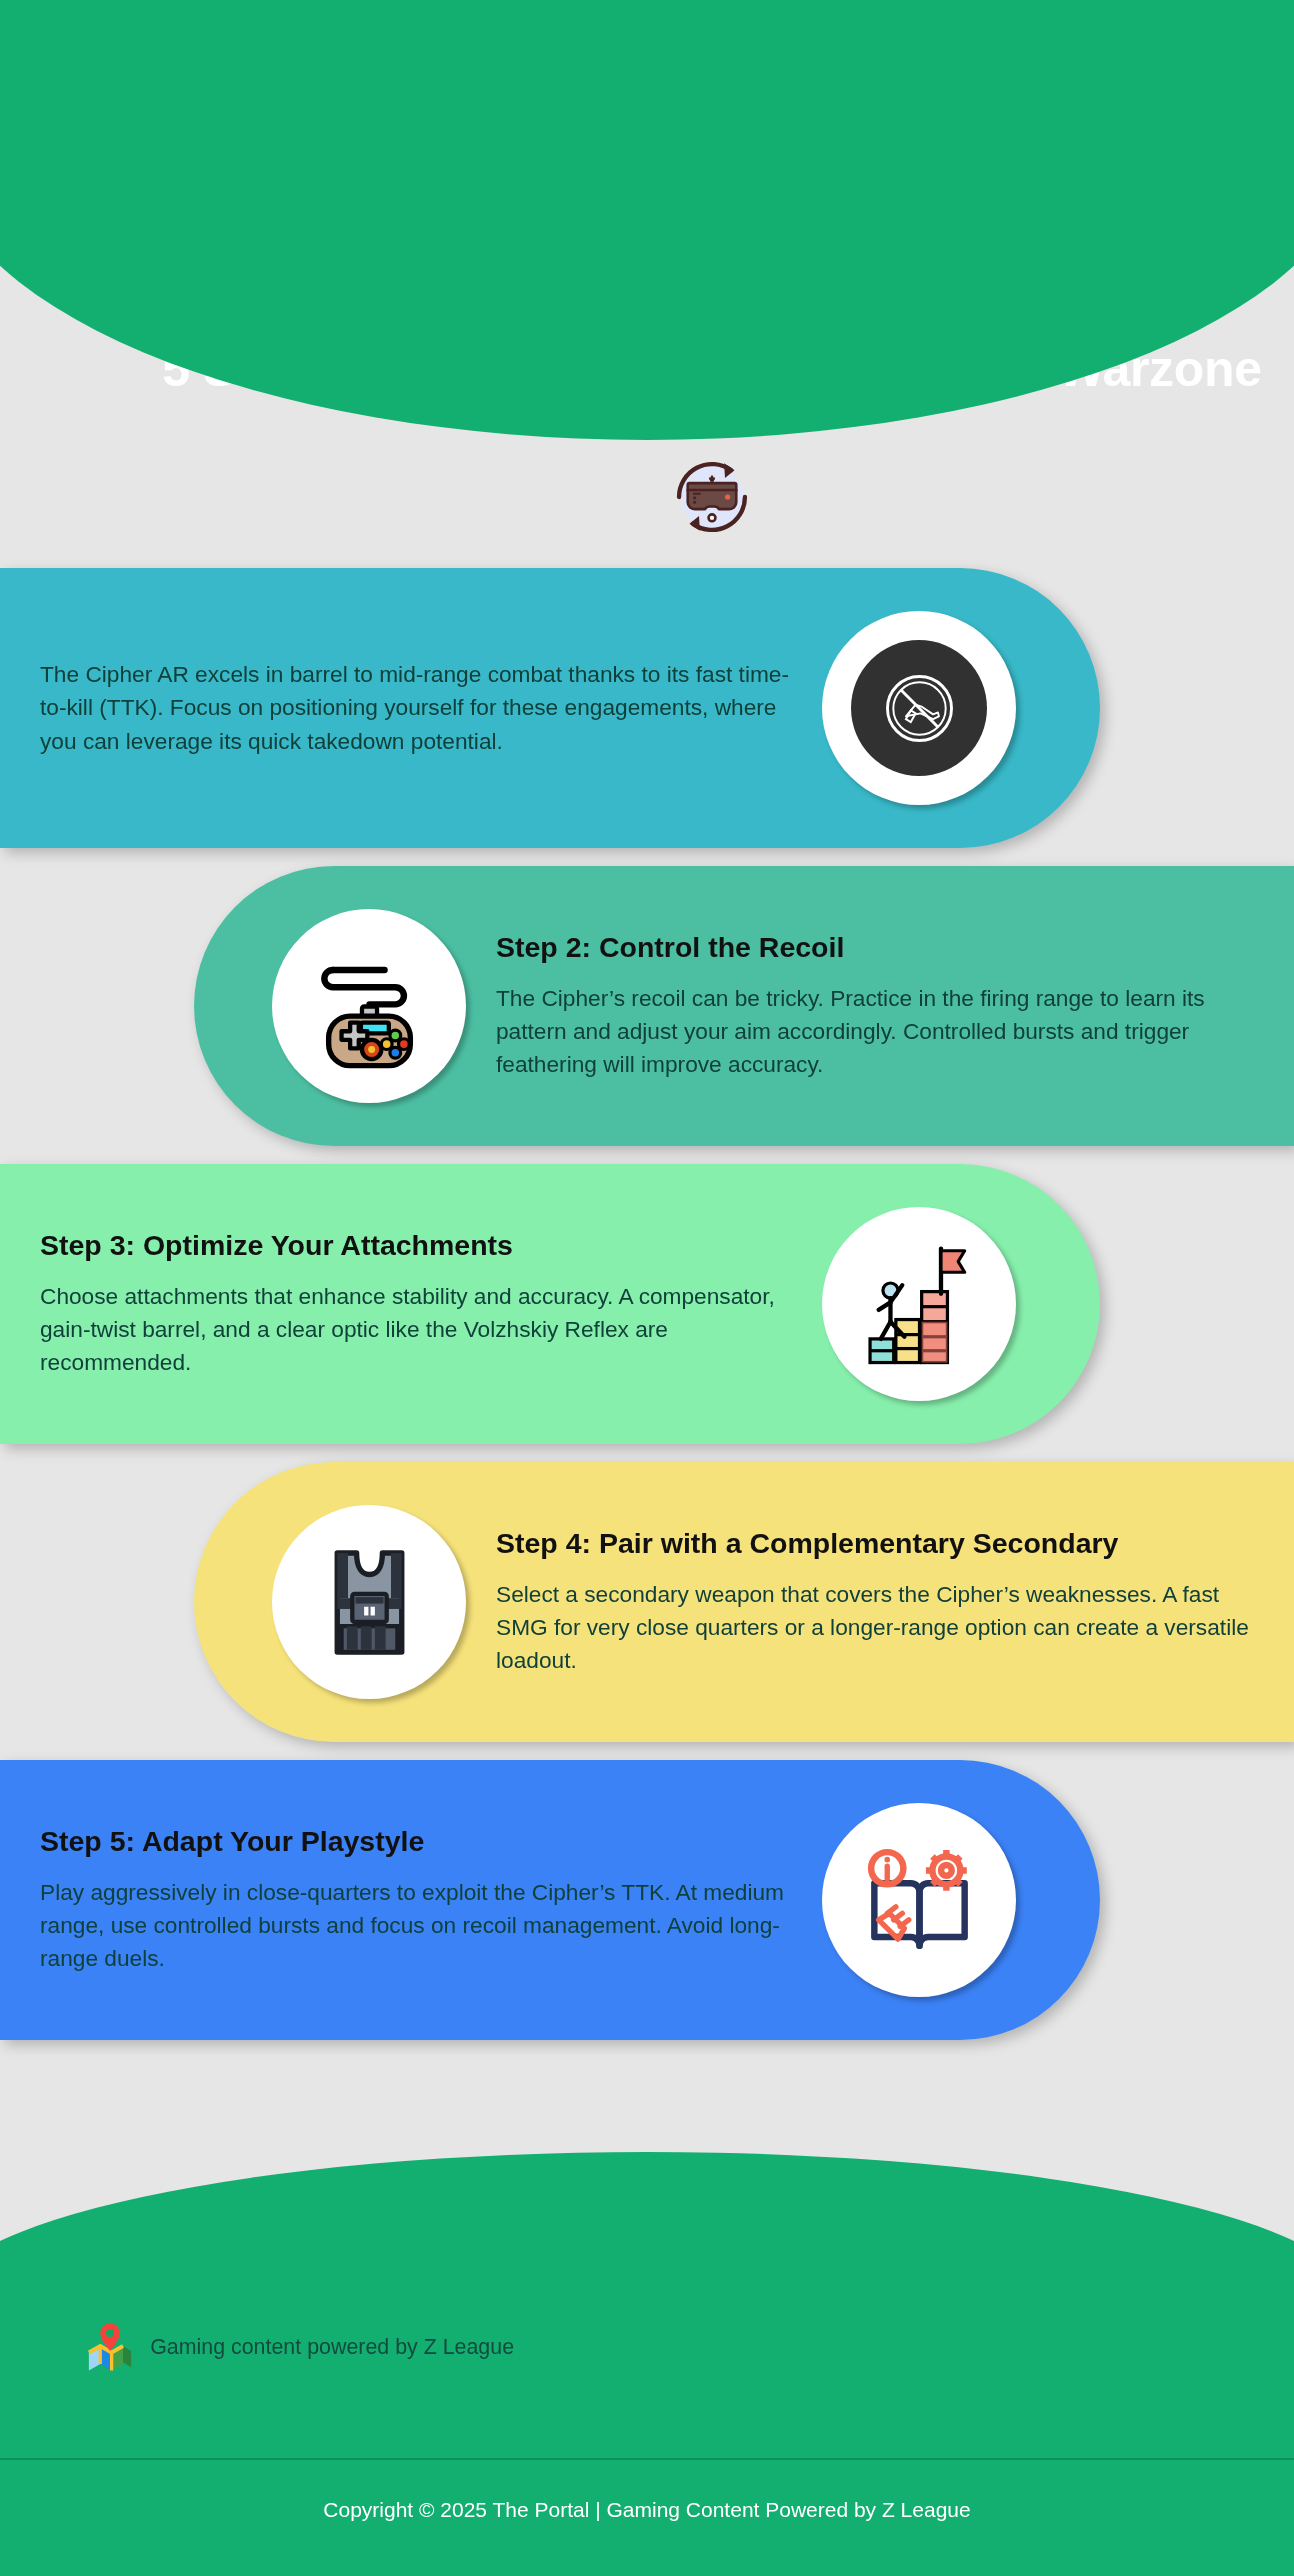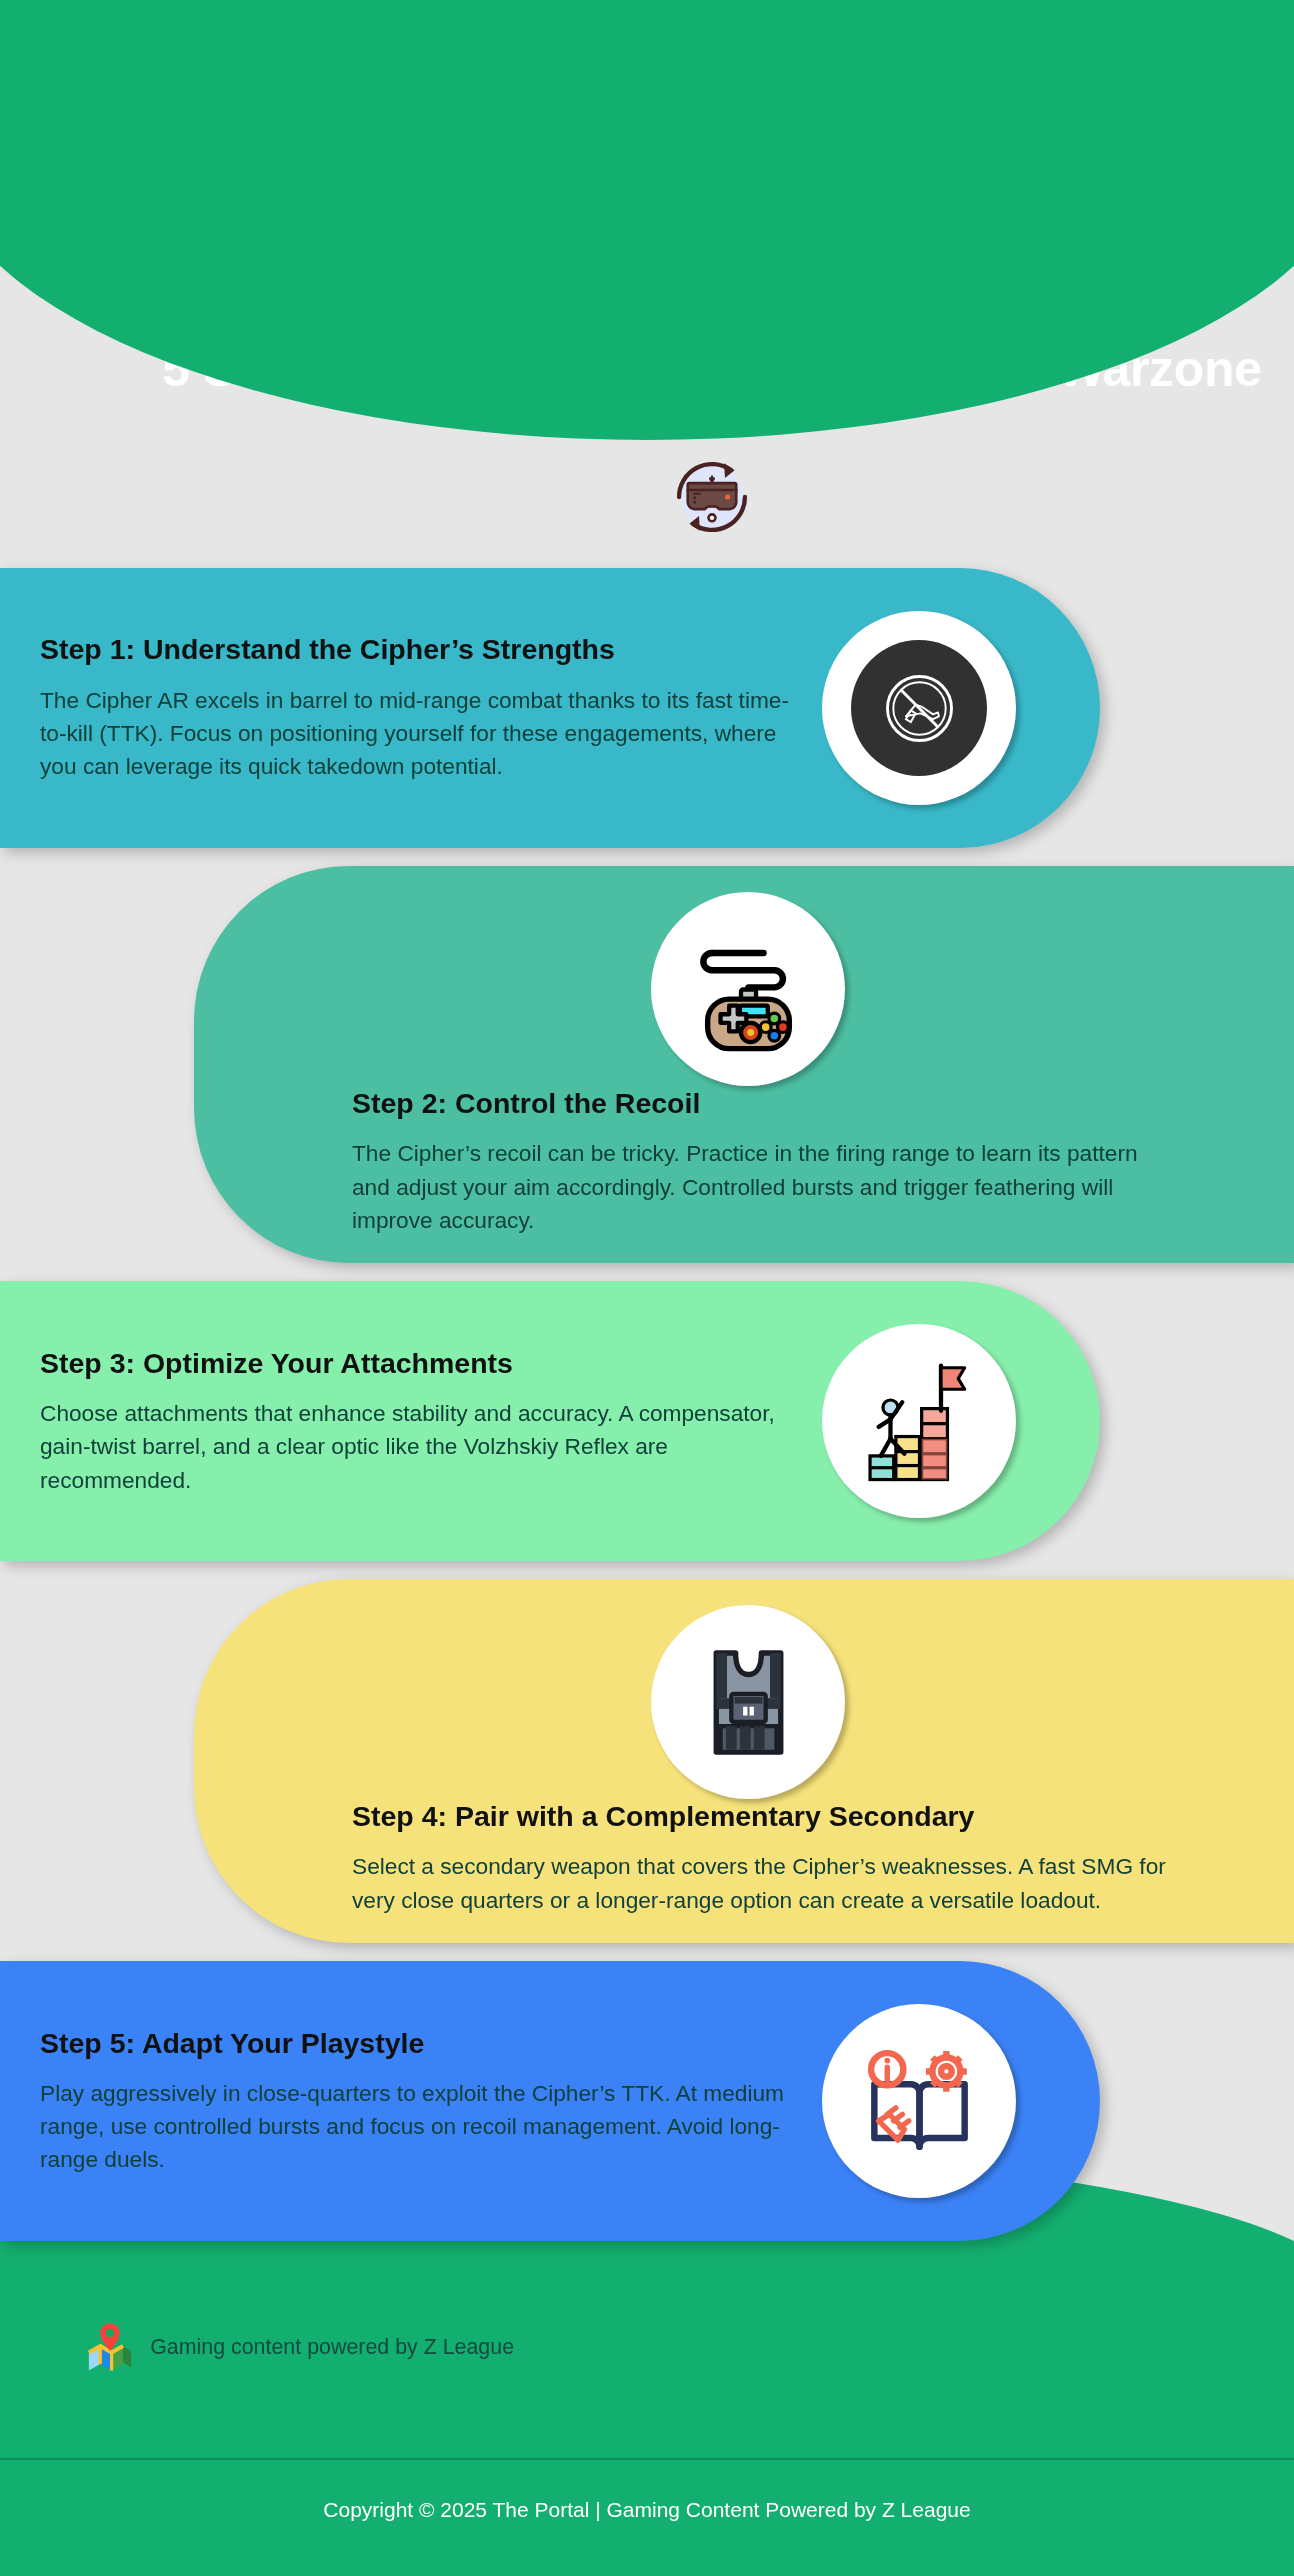--- a/index.html
+++ b/index.html
@@ -51,21 +51,20 @@
   }
   .card.left {                 
     width:1100px; margin-left:0;
     border-radius:0 155px 155px 0;
     padding:26px 84px 26px 40px;
   }
   .card.right {                
     width:1100px; margin-left:194px;
     border-radius:155px 0 0 155px;
     padding:26px 40px 26px 78px;
-    flex-direction:column;
   }
 
   .card-text { flex:1 1 auto; }
   .card.left .card-text  { order:1; padding-right:26px; }
   .card.left .card-icon  { order:2; }
   .card.right .card-icon { order:1; margin-right:30px; }
   .card.right .card-text { order:2; }
 
   .card-title {
     font-size:28.5px; font-weight:bold; color:#111111;
@@ -143,21 +142,20 @@
       <circle cx="40" cy="66" r="1.8" fill="#4A2222"></circle>
       <circle cx="60" cy="84" r="4" fill="#ffffff" stroke="#4A2222" stroke-width="3"></circle>
     </svg>
   </div>
 </div>
 
 <div class="steps">
 
   <div class="card left" style="background: rgb(56, 184, 200);">
     <div class="card-text">
-      <div class="card-title">Step 1: Understand the Cipher’s Strengths</div>
       <div class="card-body">The Cipher AR excels in barrel to mid-range combat thanks to its fast time-to-kill (TTK). Focus on positioning yourself for these engagements, where you can leverage its quick takedown potential.</div>
     </div>
     <div class="card-icon">
       <div class="disc-dark">
         <svg viewBox="0 0 100 100" width="97" height="97" aria-hidden="true">
           <circle cx="50" cy="50" r="33" fill="none" stroke="#ffffff" stroke-width="3"></circle>
           <circle cx="50" cy="50" r="27" fill="none" stroke="#ffffff" stroke-width="2"></circle>
           <path d="M31 31 L69 69" stroke="#ffffff" stroke-width="3"></path>
           <path d="M36 58 l10-12 l6 2 l12 8 l5 -2 l1 4 l-6 3 l-13 -6 z" fill="none" stroke="#ffffff" stroke-width="2" stroke-linejoin="round"></path>
           <path d="M41 52 l-5 9 l5 3 l5 -9z" fill="none" stroke="#ffffff" stroke-width="2"></path>

